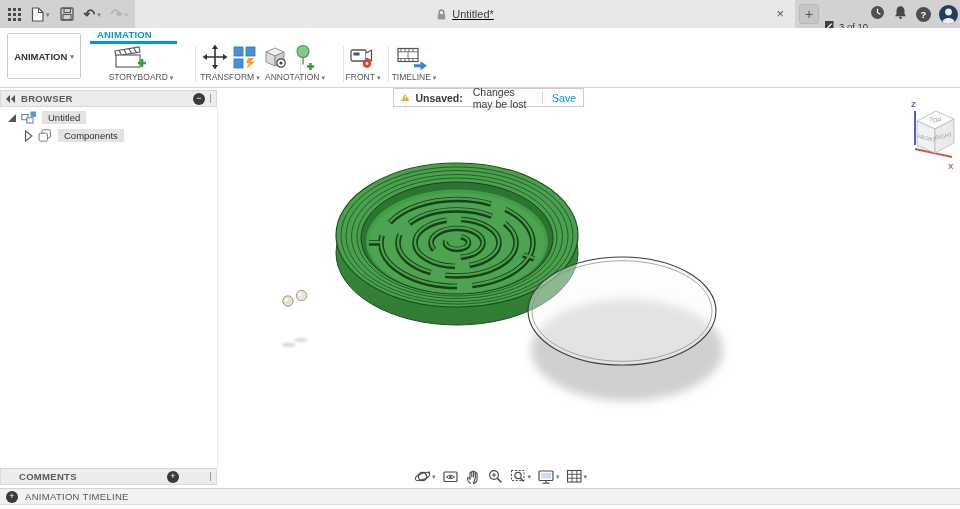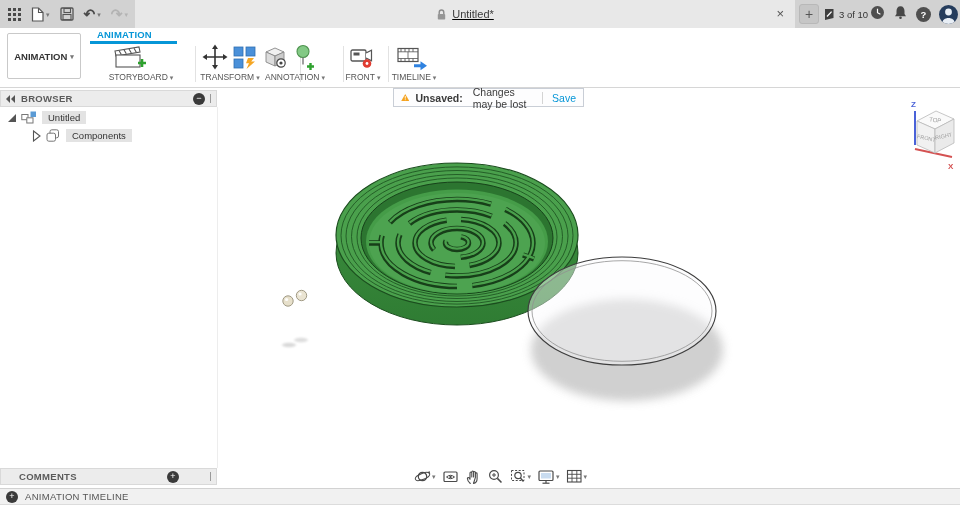--- a/index.html
+++ b/index.html
@@ -12,21 +12,21 @@
   .tb-btn{display:flex;align-items:center;gap:2px;padding:1px 2px;cursor:default;}
   .caret{font-size:7px;color:#777;line-height:1;}
   .glyph-arrow{font-size:14px;line-height:1;color:#4a4a4a;font-weight:bold;}
   .glyph-arrow.disabled{color:#b3b3b3;}
   .doc-tab{position:absolute;left:135px;top:0;width:660px;height:28px;background:#e8e8e8;
            display:flex;align-items:center;justify-content:center;gap:5px;text-decoration:underline;}
   .doc-title{font-size:11px;color:#3c3c3c;}
   .tab-close{position:absolute;right:11px;top:0;height:28px;line-height:28px;font-size:13px;color:#555;}
   .newtab{position:absolute;left:799px;top:4px;width:20px;height:20px;background:#c6c6c6;border:1px solid #b8b8b8;
           border-radius:3px;color:#555;font-size:14px;text-align:center;line-height:18px;box-sizing:border-box;}
-  .jobstatus{position:absolute;left:823px;top:0;height:28px;display:flex;align-items:center;gap:4px;
+  .jobstatus{position:absolute;left:823px;top:12px;height:28px;display:flex;align-items:center;gap:4px;
              font-size:9.5px;color:#333;}
   .tb-right{position:absolute;right:0;top:0;height:28px;display:flex;align-items:center;gap:8px;padding-right:2px;}
   .help-circle{width:15px;height:15px;border-radius:50%;background:#4f4f4f;color:#fff;font-size:9.5px;
                font-weight:bold;text-align:center;line-height:15px;}
   .avatar{width:19px;height:19px;border-radius:50%;background:#253c5c;overflow:hidden;}
 
   
   .ribbon{position:absolute;left:0;top:28px;width:960px;height:60px;background:#fff;border-bottom:1px solid #d6d6d6;box-sizing:border-box;}
   .ws-btn{position:absolute;left:7px;top:5px;width:74px;height:46px;background:#fff;border:1px solid #c9c9c9;border-radius:2px;
           display:flex;align-items:center;justify-content:center;gap:3px;font-size:9.5px;font-weight:bold;color:#333;box-sizing:border-box;}
@@ -59,21 +59,21 @@
   .panel-header{position:absolute;left:0;width:217px;height:17px;background:#ececec;border:1px solid #d9d9d9;
                 box-sizing:border-box;display:flex;align-items:center;gap:5px;padding:0 5px;}
   .panel-title{font-size:9.5px;font-weight:bold;color:#5a5a5a;letter-spacing:.3px;}
   .circle-btn{width:12px;height:12px;border-radius:50%;background:#3a3a3a;color:#fff;font-size:9px;
               text-align:center;line-height:11px;margin-left:auto;flex:none;}
   .drag-handle{width:1px;height:9px;background:#9a9a9a;flex:none;}
   .browser-header{top:90px;}
   .tree{position:absolute;left:0;top:110px;width:217px;}
   .tree-row{display:flex;align-items:center;gap:5px;height:15px;margin-bottom:3px;}
   .tree-row.r1{padding-left:8px;}
-  .tree-row.r2{padding-left:32px;}
+  .tree-row.r2{padding-left:24px;}
   .tri-se{width:0;height:0;border-bottom:8px solid #555;border-left:8px solid transparent;}
   .tree-label{background:#e3e3e3;font-size:9.5px;color:#333;padding:1px 6px;}
   .panel-edge{position:absolute;left:217px;top:107px;width:1px;height:361px;background:#e8e8e8;opacity:.8;}
   .comments-header{top:468px;padding-left:18px;gap:31px;}
   .timeline{position:absolute;left:0;top:488px;width:960px;height:17px;background:#f1f1f1;border-top:1px solid #d2d2d2;
             border-bottom:1px solid #dcdcdc;box-sizing:border-box;display:flex;align-items:center;gap:7px;padding:0 6px;}
   .timeline-label{font-size:9.5px;color:#555;letter-spacing:.3px;}
 </style>
 </head>
 <body>

